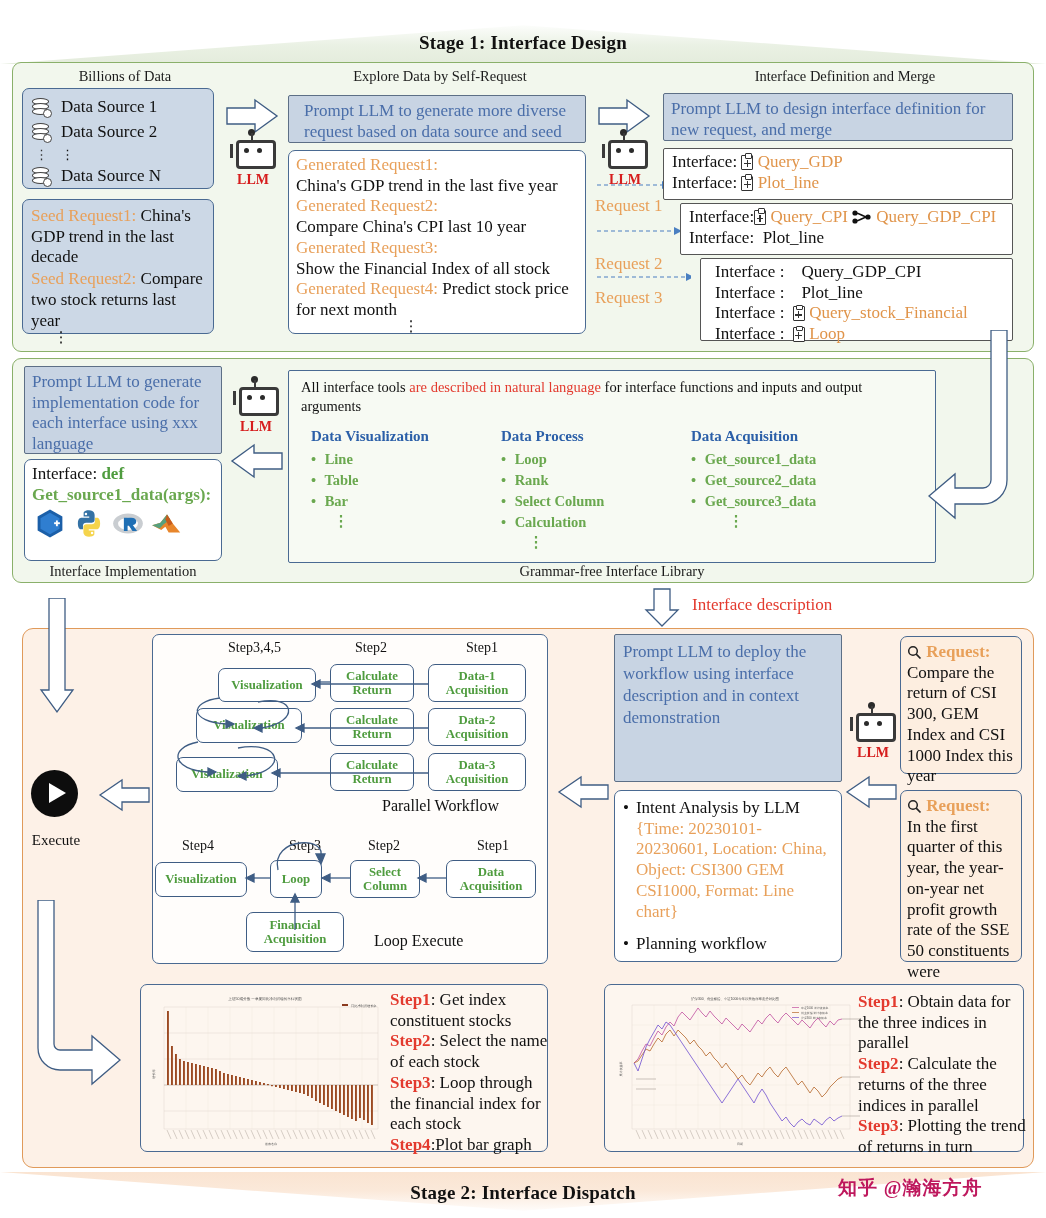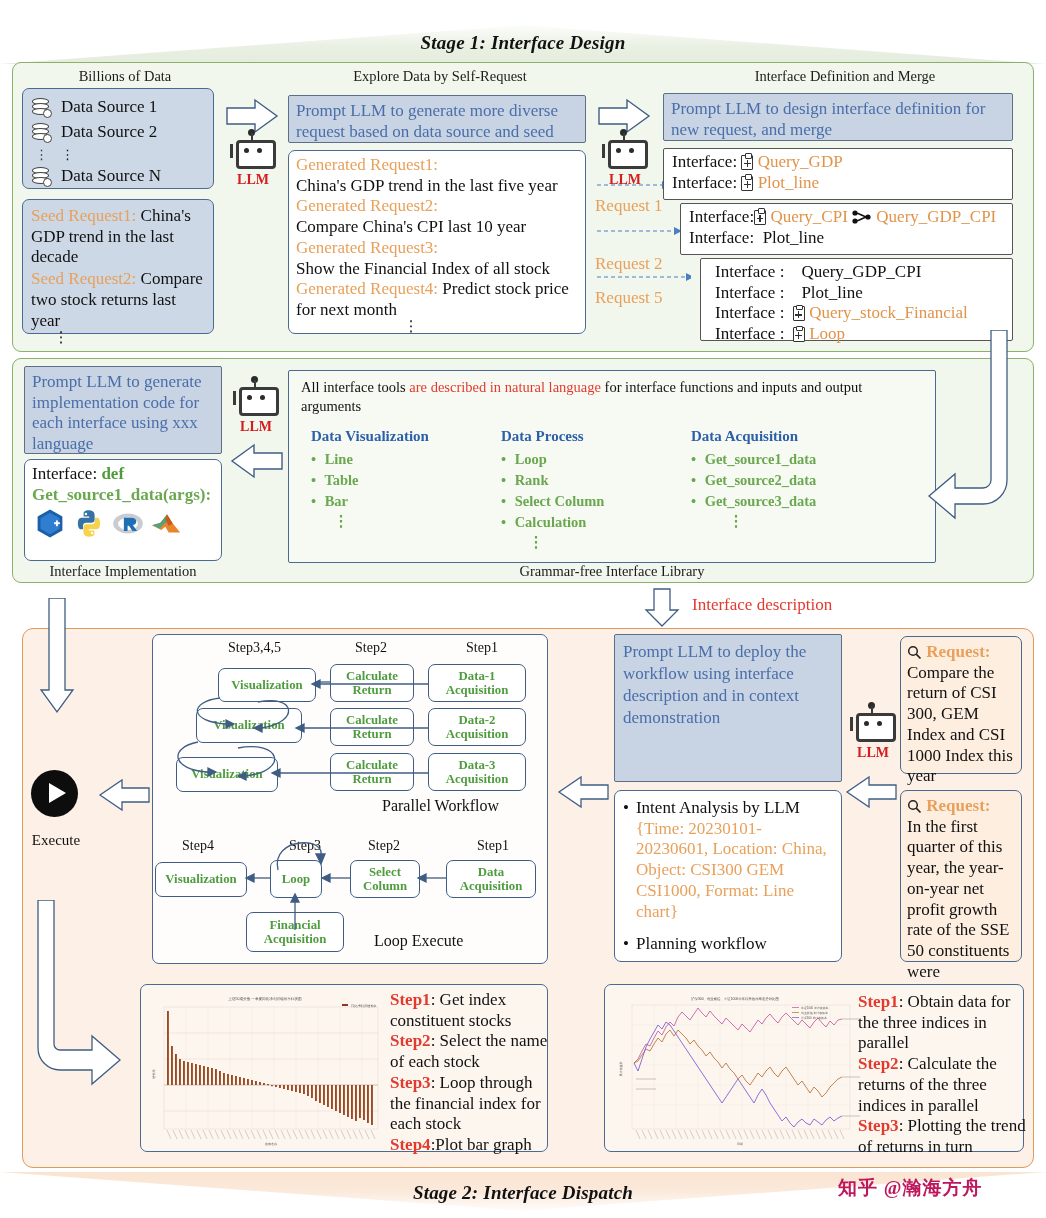--- a/index.html
+++ b/index.html
@@ -10,21 +10,21 @@
     color:#111;
   }
   .abs{position:absolute;box-sizing:border-box;}
 
   
   .banner{
     position:absolute;left:0;width:1046px;height:42px;
     text-align:center;font-weight:bold;font-size:19px;letter-spacing:.2px;
   }
   .banner .bg{position:absolute;inset:0;}
-  .banner .txt{position:relative;line-height:42px;font-style:italic;}
+  .banner .txt{position:relative;line-height:42px;}
   .stage1-banner{top:22px;}
   .stage1-banner .bg{
     background:linear-gradient(to bottom,#ffffff 0%,#eaf1e4 55%,#e4ecdc 100%);
     clip-path:polygon(0% 100%, 50% 8%, 100% 100%);
   }
   .stage2-banner{top:1172px;}
   .stage2-banner .bg{
     background:linear-gradient(to top,#ffffff 0%,#fbe9da 55%,#fae4d1 100%);
     clip-path:polygon(0% 0%, 50% 92%, 100% 0%);
   }
@@ -182,21 +182,21 @@
         <span class="head"></span>
       <span class="eye l"></span>
         <span class="eye r"></span>
         <span class="ear l"></span>
         <span class="ear r"></span>
     </div>
     <div class="llm" style="width:46px;margin-top:1px;">LLM</div>
   </div>
 </div>
 
-<div class="abs box-blue lbl" style="left:288px;top:95px;width:298px;height:48px;padding:5px 7px;">Prompt LLM to generate more diverse request based on data source and seed</div>
+<div class="abs box-blue lbl" style="left:288px;top:95px;width:298px;height:48px;padding:5px 15px;">Prompt LLM to generate more diverse request based on data source and seed</div>
 
 <div class="abs box" style="left:288px;top:150px;width:298px;height:184px;padding:4px 7px;">
   <div class="lbl t-orange2">Generated Request1:</div>
   <div class="lbl">China's GDP trend in the last five year</div>
   <div class="lbl t-orange2">Generated Request2:</div>
   <div class="lbl">Compare China's CPI last 10 year</div>
   <div class="lbl t-orange2">Generated Request3:</div>
   <div class="lbl">Show the Financial Index of all stock</div>
   <div class="lbl"><span class="t-orange2">Generated Request4:</span> <span>Predict stock price for next month</span></div>
   <div class="dots" style="margin-top:2px;width:230px;">⋮</div>
@@ -215,21 +215,21 @@
         <span class="eye r"></span>
         <span class="ear l"></span>
         <span class="ear r"></span>
     </div>
     <div class="llm" style="width:46px;margin-top:1px;">LLM</div>
   </div>
 </div>
 
 <div class="abs lbl t-orange2" style="left:595px;top:196px;">Request 1</div>
 <div class="abs lbl t-orange2" style="left:595px;top:254px;">Request 2</div>
-<div class="abs lbl t-orange2" style="left:595px;top:288px;">Request 5</div>
+<div class="abs lbl t-orange2" style="left:595px;top:288px;">Request 3</div>
 
 <svg class="abs" width="95" height="180" style="left:596px;top:178px;">
   <line x1="1" y1="7" x2="66" y2="7" stroke="#4a7fc1" stroke-width="1.2" stroke-dasharray="4,3"></line>
   <polygon points="66,3 74,7 66,11" fill="#4a7fc1"></polygon>
   <line x1="1" y1="53" x2="78" y2="53" stroke="#4a7fc1" stroke-width="1.2" stroke-dasharray="4,3"></line>
   <polygon points="78,49 86,53 78,57" fill="#4a7fc1"></polygon>
   <line x1="1" y1="99" x2="90" y2="99" stroke="#4a7fc1" stroke-width="1.2" stroke-dasharray="4,3"></line>
   <polygon points="90,95 98,99 90,103" fill="#4a7fc1"></polygon>
 </svg>
 

